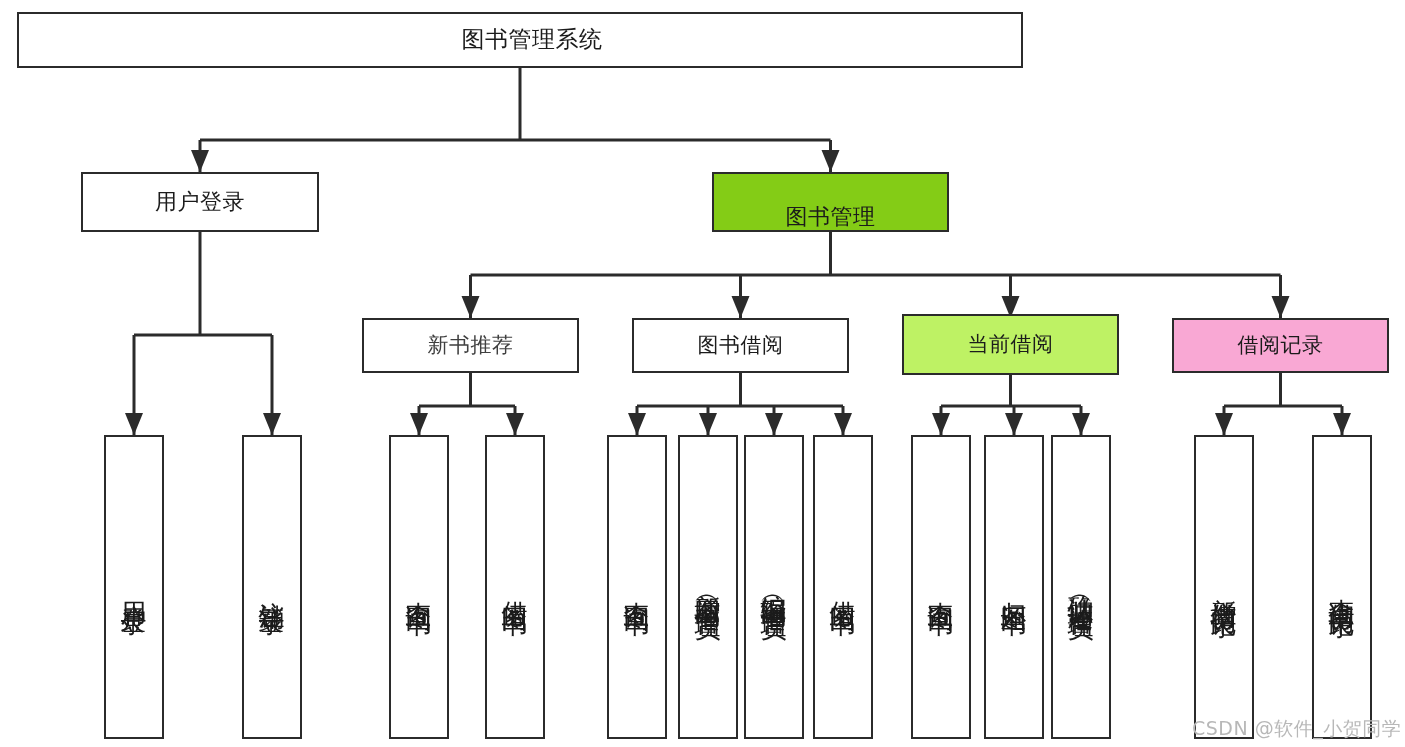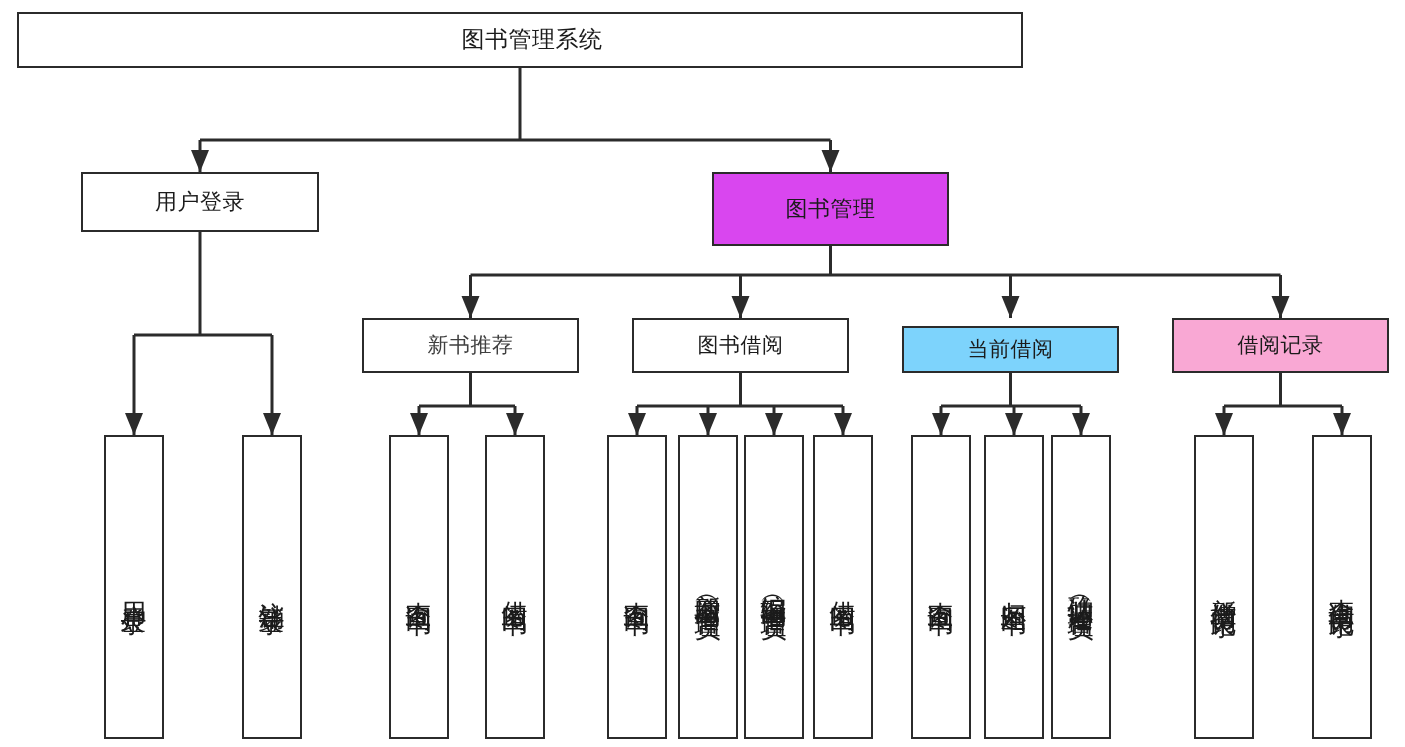--- a/index.html
+++ b/index.html
@@ -120,30 +120,30 @@
       <line x1="1342" y1="406" x2="1342" y2="435" stroke="#2b2b2b" stroke-width="3"></line>
       <path d="M 1333 413 L 1351 413 L 1342 435 Z" fill="#2b2b2b"></path>
     </svg>
   <div id="node-layer">
       <div class="node-box node-root" style="left: 17px; top: 12px; width: 1006px; height: 56px; border-color: rgb(43, 43, 43); background: rgb(255, 255, 255);">
         <span class="node-label" style="color: rgb(27, 27, 27); margin-left: 24px;">图书管理系统</span>
       </div>
       <div class="node-box node-l2" style="left: 81px; top: 172px; width: 238px; height: 60px; border-color: rgb(43, 43, 43); background: rgb(255, 255, 255);">
         <span class="node-label" style="color: rgb(27, 27, 27);">用户登录</span>
       </div>
-      <div class="node-box node-l2" style="left: 712px; top: 172px; width: 237px; height: 74px; border-color: rgb(43, 43, 43); background: #d946ef;">
+      <div class="node-box node-l2" style="left: 712px; top: 172px; width: 237px; height: 60px; border-color: rgb(43, 43, 43); background: #84cc16; align-items: flex-end;">
         <span class="node-label" style="color: rgb(27, 27, 27);">图书管理</span>
       </div>
       <div class="node-box node-l3" style="left: 362px; top: 318px; width: 217px; height: 55px; border-color: rgb(43, 43, 43); background: rgb(255, 255, 255);">
         <span class="node-label" style="color: #404040;">新书推荐</span>
       </div>
       <div class="node-box node-l3" style="left: 632px; top: 318px; width: 217px; height: 55px; border-color: rgb(43, 43, 43); background: rgb(255, 255, 255);">
         <span class="node-label" style="color: rgb(27, 27, 27);">图书借阅</span>
       </div>
-      <div class="node-box node-l3" style="left: 902px; top: 326px; width: 217px; height: 47px; border-color: rgb(43, 43, 43); background: #7dd3fc;">
+      <div class="node-box node-l3" style="left: 902px; top: 314px; width: 217px; height: 61px; border-color: rgb(43, 43, 43); background: #bef264;">
         <span class="node-label" style="color: rgb(27, 27, 27);">当前借阅</span>
       </div>
       <div class="node-box node-l3" style="left: 1172px; top: 318px; width: 217px; height: 55px; border-color: rgb(43, 43, 43); background: #f9a8d4;">
         <span class="node-label" style="color: rgb(27, 27, 27);">借阅记录</span>
       </div>
       <div class="node-box node-leaf" style="left: 104px; top: 435px; width: 60px; height: 304px; border-color: rgb(43, 43, 43); background: rgb(255, 255, 255);">
         <span class="node-label" style="color: rgb(27, 27, 27);">用户登录</span>
       </div>
       <div class="node-box node-leaf" style="left: 242px; top: 435px; width: 60px; height: 304px; border-color: rgb(43, 43, 43); background: rgb(255, 255, 255);">
         <span class="node-label" style="color: rgb(27, 27, 27);">注销登录</span>
@@ -175,13 +175,14 @@
       <div class="node-box node-leaf" style="left: 1051px; top: 435px; width: 60px; height: 304px; border-color: rgb(43, 43, 43); background: rgb(255, 255, 255);">
         <span class="node-label" style="color: rgb(27, 27, 27);">确认归还（管理员）</span>
       </div>
       <div class="node-box node-leaf" style="left: 1194px; top: 435px; width: 60px; height: 304px; border-color: rgb(43, 43, 43); background: rgb(255, 255, 255);">
         <span class="node-label" style="color: rgb(27, 27, 27);">新增借阅记录</span>
       </div>
       <div class="node-box node-leaf" style="left: 1312px; top: 435px; width: 60px; height: 304px; border-color: rgb(43, 43, 43); background: rgb(255, 255, 255);">
         <span class="node-label" style="color: rgb(27, 27, 27);">查询借阅记录</span>
       </div>
     </div>
+  <div class="watermark" style="left: 1192px; top: 716px; color: rgb(184, 184, 184);">CSDN @软件_小贺同学</div>
 </div>
 
 </body></html>

